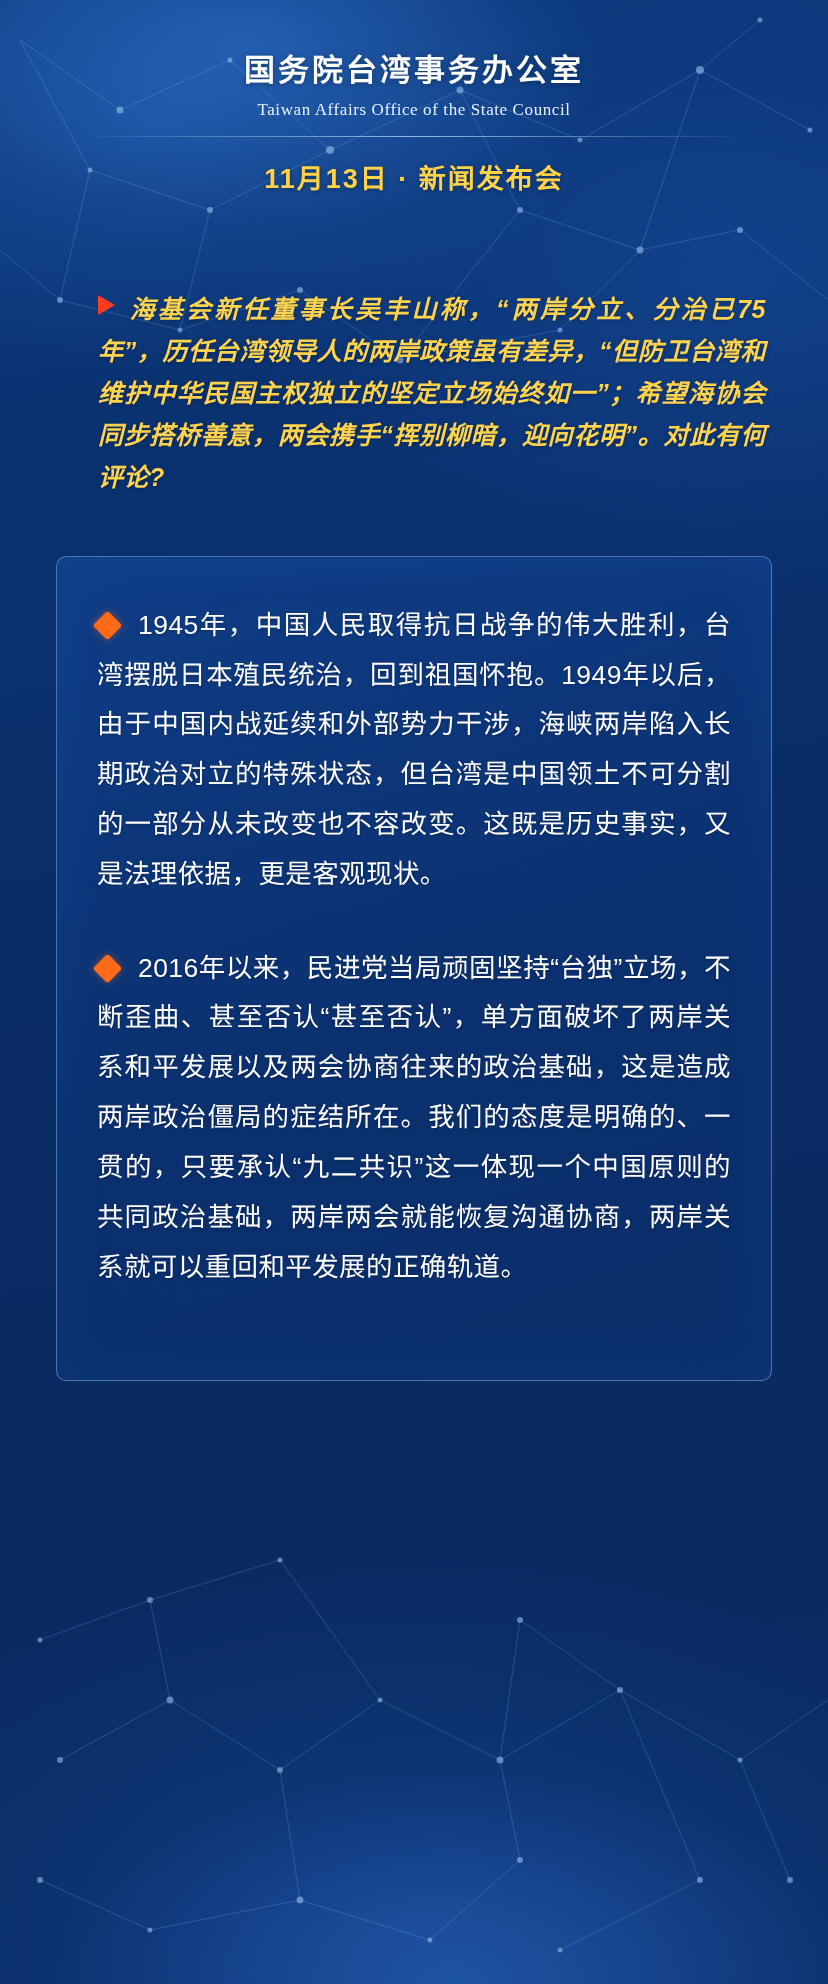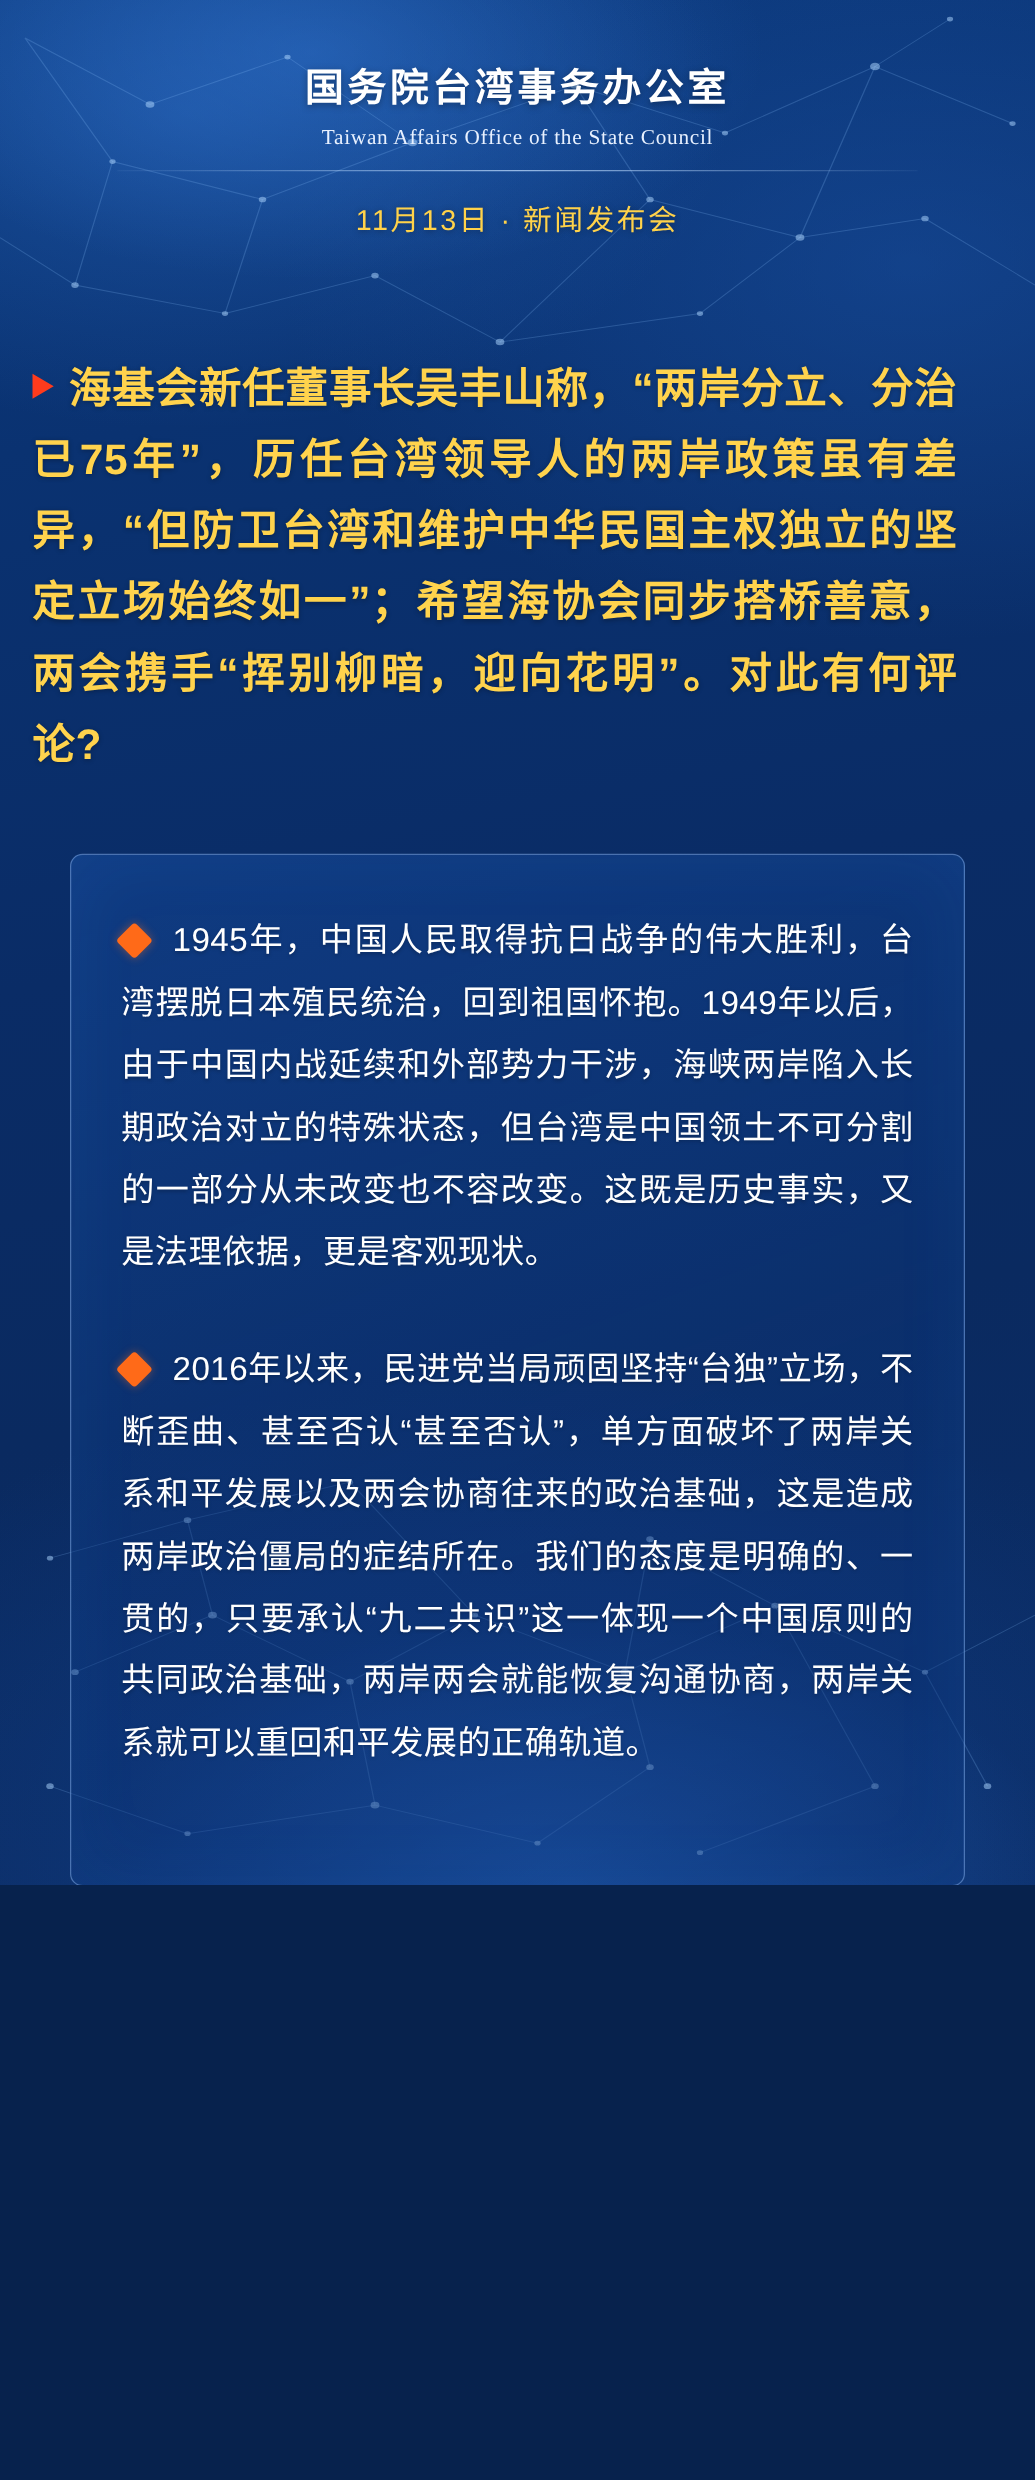--- a/index.html
+++ b/index.html
@@ -7,21 +7,21 @@
     margin: 0;
     padding: 0;
     background: #07224d;
   }
   body {
     font-family: "Liberation Sans", "DejaVu Sans", sans-serif;
   }
   .poster {
     position: relative;
     width: 828px;
-    height: 1508px;
+    height: 1984px;
     overflow: hidden;
     background:
       radial-gradient(ellipse 620px 360px at 18% 6%, rgba(36,96,180,0.55) 0%, rgba(36,96,180,0) 70%),
       radial-gradient(ellipse 700px 420px at 88% 14%, rgba(28,84,168,0.45) 0%, rgba(28,84,168,0) 72%),
       radial-gradient(ellipse 900px 520px at 50% 97%, rgba(20,70,150,0.55) 0%, rgba(20,70,150,0) 70%),
       linear-gradient(170deg, #0c3a7e 0%, #0a3271 22%, #0a2c66 48%, #0a2a60 70%, #0b2d66 100%);
   }
   
   .net {
     position: absolute;
@@ -75,34 +75,35 @@
     align-items: center;
     justify-content: center;
   }
   .rule {
     height: 1px;
     flex: 1;
     background: linear-gradient(to right, rgba(180,215,255,0.05), rgba(190,220,255,0.75), rgba(180,215,255,0.05));
   }
   .date-line {
     margin-top: 20px;
-    font-size: 23px;
-    font-weight: normal;
+    font-size: 27px;
+    font-weight: bold;
     color: #ffd24a;
     letter-spacing: 2px;
     text-shadow: 0 1px 5px rgba(0,0,0,0.35);
   }
 
   
   .question {
-    margin: 92px 62px 0 26px;
+    margin: 92px 62px 0 98px;
     position: relative;
     color: #ffd34d;
-    font-size: 34px;
+    font-size: 25px;
     font-weight: bold;
+    font-style: italic;
     line-height: 1.68;
     letter-spacing: 0.5px;
     text-align: justify;
     text-shadow: 0 1px 4px rgba(0,0,0,0.3);
   }
   .q-marker {
     display: inline-block;
     width: 0; height: 0;
     border-left: 17px solid #ff3b1d;
     border-top: 10px solid transparent;

